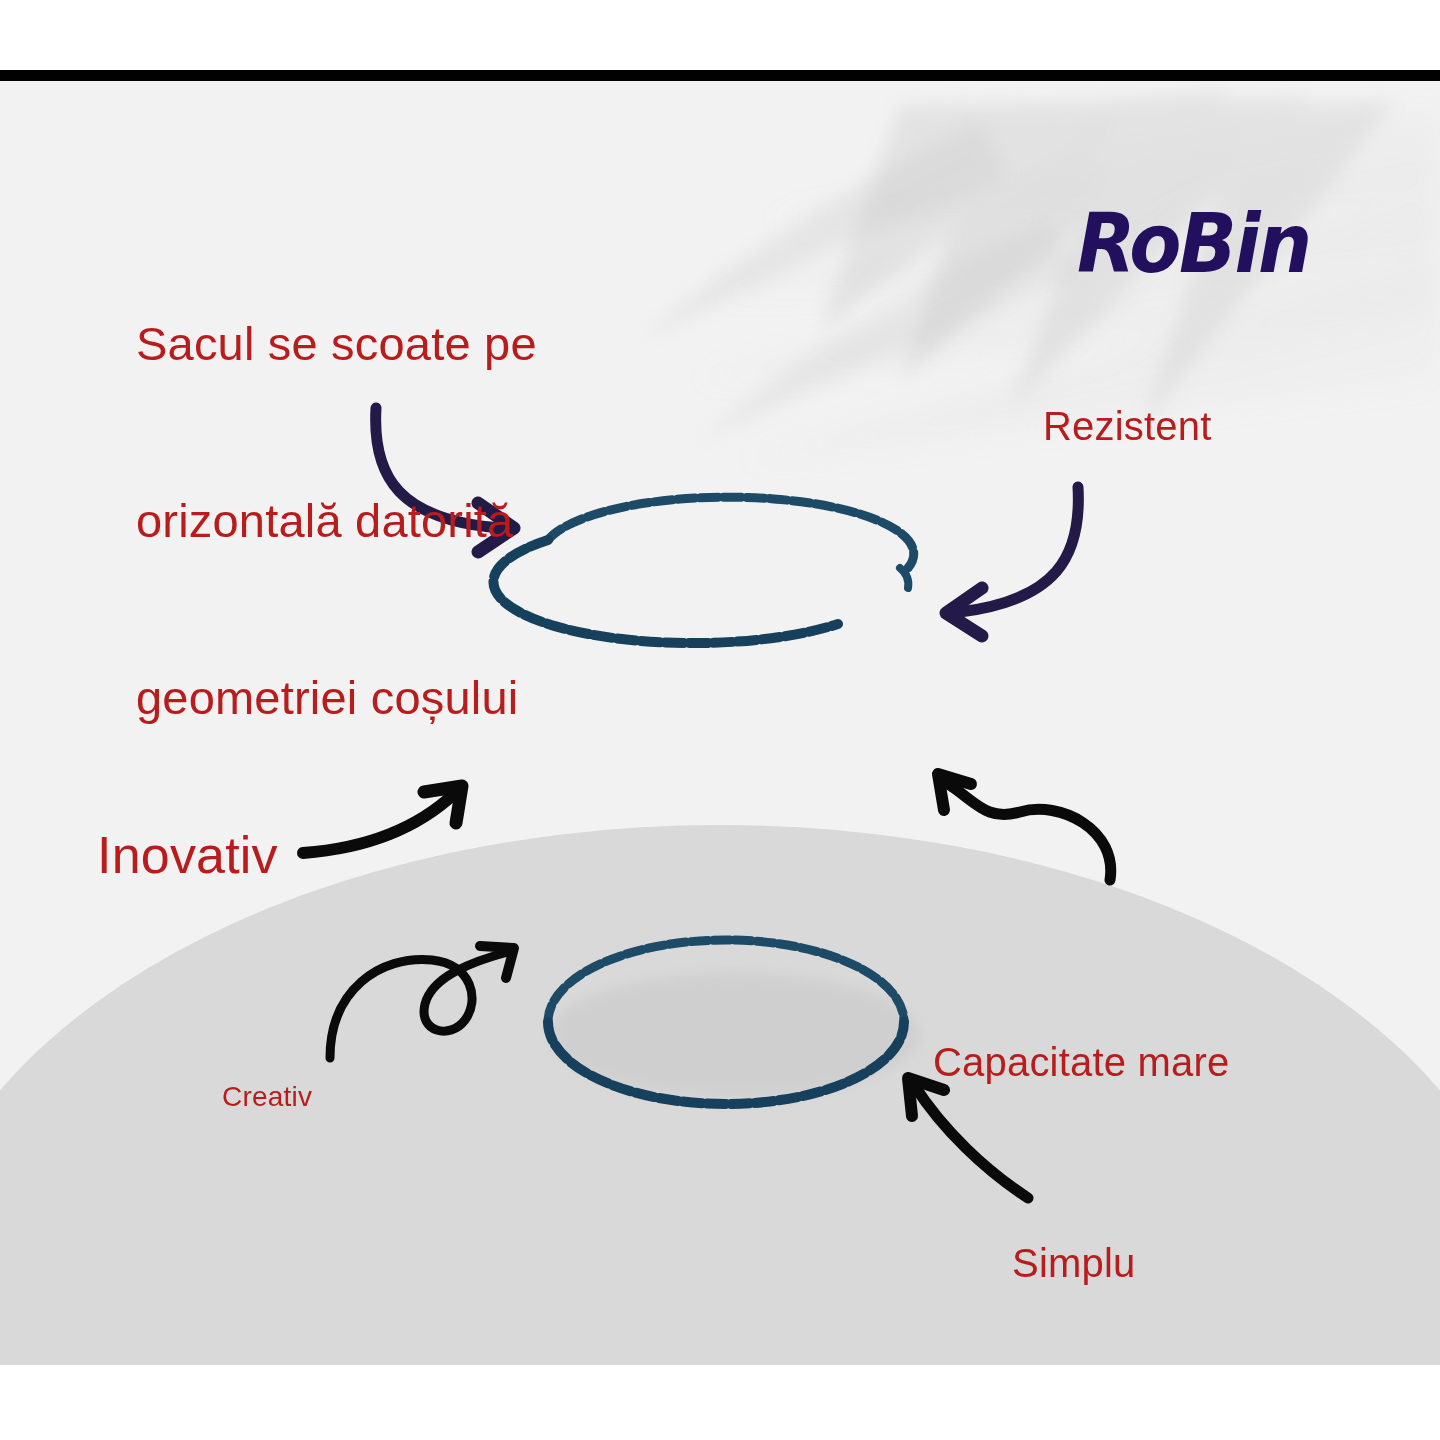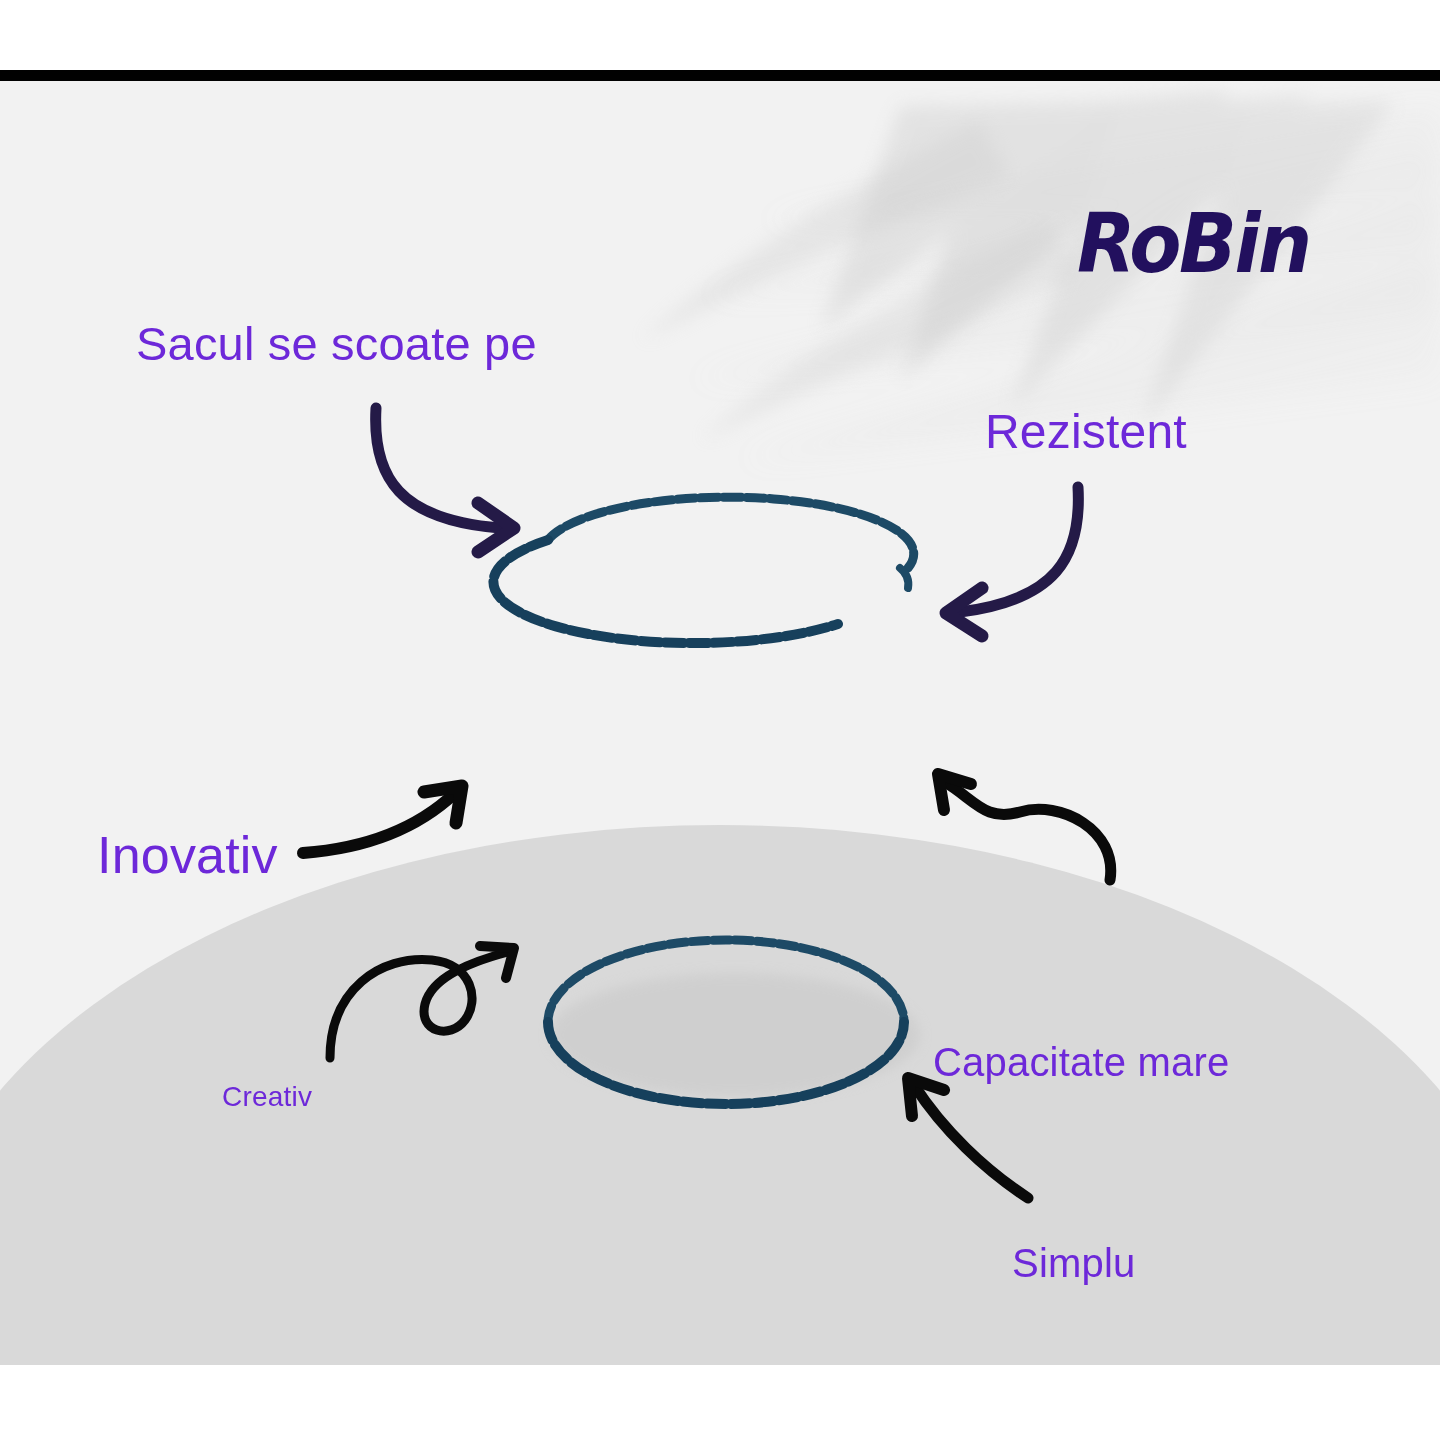--- a/index.html
+++ b/index.html
@@ -69,37 +69,37 @@
   .layer {
     position: absolute;
     left: 0; top: 0;
     width: 1440px; height: 1440px;
     pointer-events: none;
   }
 
   
   .label {
     position: absolute;
-    color: #6d28d9;
+    color: #b91c1c;
     font-family: "Liberation Sans", sans-serif;
     font-weight: 400;
     letter-spacing: 0.2px;
     white-space: pre;
   }
   .headline {
     left: 136px;
     top: 196px;
     font-size: 47px;
     line-height: 59px;
     text-align: left;
   }
   .lbl-rezistent {
-    left: 985px;
+    left: 1043px;
     top: 404px;
-    font-size: 48px;
+    font-size: 40px;
   }
   .lbl-inovativ {
     left: 97px;
     top: 825px;
     font-size: 52px;
   }
   .lbl-creativ {
     left: 222px;
     top: 1081px;
     font-size: 28px;
@@ -237,20 +237,22 @@
     </g>
 
     <g>
       <path d="M1028 1198 C 985 1170, 943 1130, 914 1085" fill="none" stroke="#0a0a0a" stroke-width="11" stroke-linecap="round"></path>
       <path d="M912 1116 L 908 1078 L 944 1090" fill="none" stroke="#0a0a0a" stroke-width="12" stroke-linecap="round" stroke-linejoin="round"></path>
     </g>
   </svg>
 
   <div class="label headline">
     <div>Sacul se scoate pe</div>
+    <div>orizontală datorită</div>
+    <div>geometriei coșului</div>
   </div>
 
   <div class="brand">RoBin</div>
 
   <div class="label lbl-rezistent">Rezistent</div>
   <div class="label lbl-inovativ">Inovativ</div>
   <div class="label lbl-creativ">Creativ</div>
   <div class="label lbl-simplu">Simplu</div>
 
   <div class="label lbl-capacitate">

